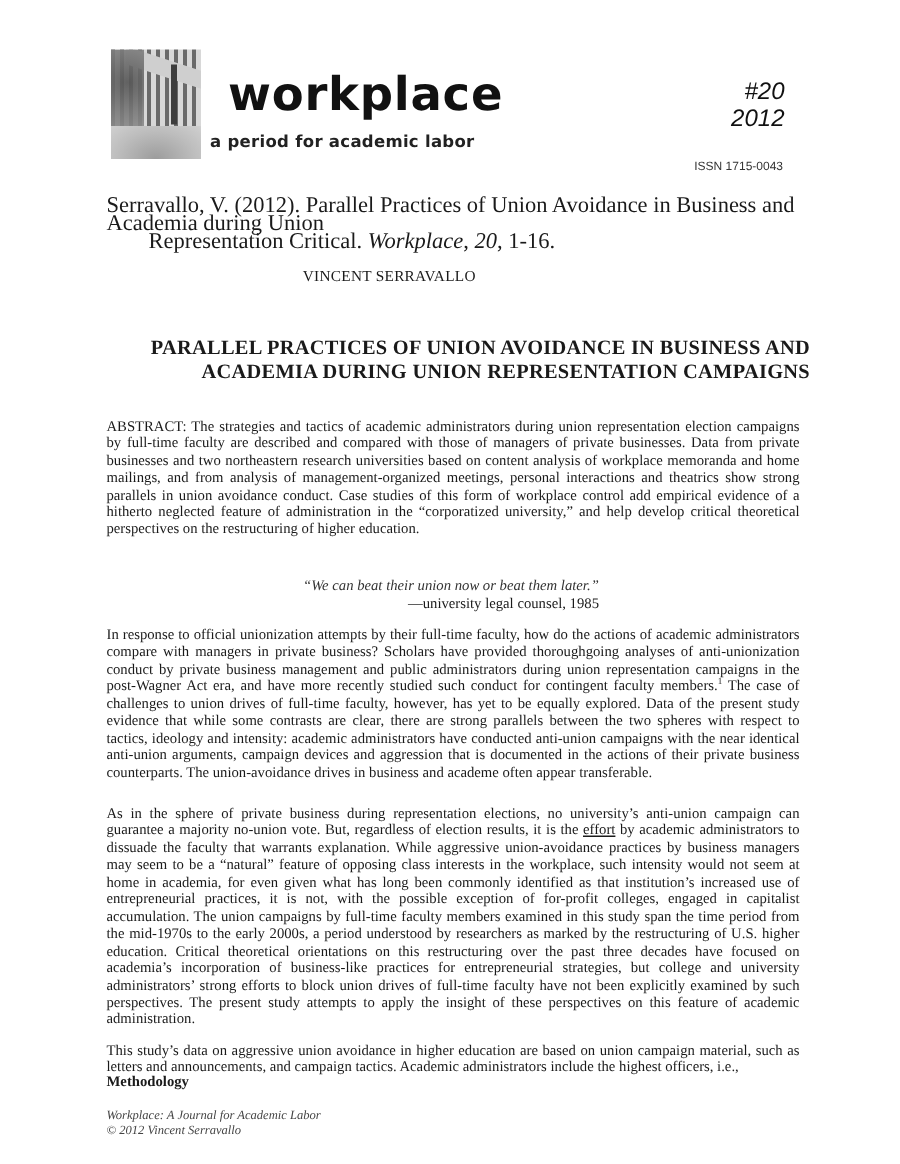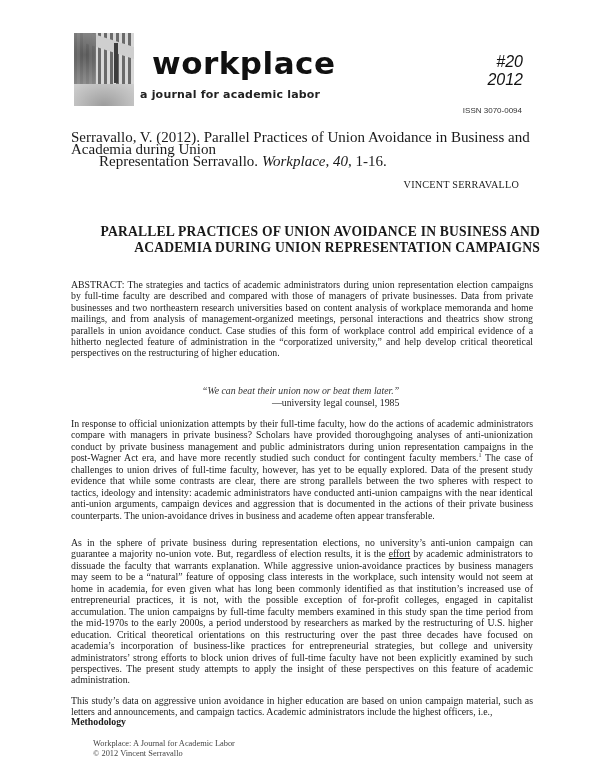--- a/index.html
+++ b/index.html
@@ -12,57 +12,57 @@
   .photo .tree { position:absolute; left:0; top:0; width:22px; height:73px; background: radial-gradient(circle at 50% 30%, #555 0%, #7a7a7a 40%, #9a9a9a 80%); opacity:0.9;}
   .photo .roof { position:absolute; left:10px; top:6px; width:50px; height:12px; background:#cfcfcf; transform: skewY(18deg);}
   .photo .ground { position:absolute; left:0; bottom:0; width:60px; height:22px; background: radial-gradient(ellipse at 50% 100%, #9c9c9c 0%, #bdbdbd 60%, #d0d0d0 100%);}
   .photo .trunk { position:absolute; left:40px; top:10px; width:4px; height:40px; background:#3d3d3d;}
   .logo-title { left: 152px; top: 45px; font-family: "DejaVu Sans", sans-serif; font-size: 31px; font-weight: bold; letter-spacing: 0.5px; color: #111; }
   .logo-sub { left: 140px; top: 88px; font-family: "DejaVu Sans", sans-serif; font-size: 11px; font-weight: bold; color: #222; letter-spacing: 0.2px; }
   .issue { right: 77px; top: 53px; text-align: right; font-family: "Liberation Sans", sans-serif; font-size: 16px; line-height: 18px; color: #111; font-style: italic; }
   .issn { right: 78px; top: 106px; font-family: "Liberation Sans", sans-serif; font-size: 8px; color: #333; }
   .citation { left: 71px; top: 131px; width: 470px; font-size: 15px; line-height: 12px; }
   .citation .indent { padding-left: 28px; }
-  .author { left: 0; width: 519px; top: 179px; text-align: right; font-size: 10.2px; letter-spacing: 0.2px; font-family: Liberation Serif, serif; }
+  .author { left: 0; width: 519px; top: 179px; text-align: center; font-size: 10.2px; letter-spacing: 0.2px; font-family: Liberation Serif, serif; }
   .title { left: 60px; width: 480px; top: 224px; text-align: right; font-size: 13.6px; font-weight: bold; line-height: 16px; letter-spacing: 0.2px; }
   .abstract { left: 71px; top: 279px; width: 462px; font-size: 9.8px; line-height: 11.4px; text-align: justify; }
   .epigraph { left: 0; width: 600px; top: 385px; font-size: 9.8px; line-height: 11.5px; }
   .epigraph .quote { position:absolute; left:202px; top:0; font-style: italic; color:#333;text-align:right; }
   .epigraph .attrib { position:absolute; left:272px; top:11.5px; }
   .para { left: 71px; width: 462px; font-size: 9.8px; line-height: 11.45px; text-align: justify; }
   .p1 { top: 418px; }
   .p2 { top: 537px; }
   .heading { left: 71px; top: 716px; font-size: 9.8px; font-weight: bold; }
   .p3 { top: 695px; }
-  .footer { left: 71px; top: 739px; font-size: 8.4px; line-height: 9.5px; color: #444; margin-left: 22px; }
+  .footer { left: 71px; top: 739px; font-size: 8.4px; line-height: 9.5px; font-style: italic; color: #444; }
   sup { font-size: 6px; vertical-align: super; line-height: 0; }
   .u { text-decoration: underline; margin-top: 29px; }
   .it { font-style: italic; }
 </style>
 </head>
 <body>
 
 <div class="abs photo">
   <div class="roof"></div>
   <div class="tree"></div>
   <div class="trunk"></div>
   <div class="ground"></div>
 </div>
 <div class="abs logo-title">workplace</div>
-<div class="abs logo-sub">a journal for academic labor</div>
+<div class="abs logo-sub">a period for academic labor</div>
 
 <div class="abs issue">
   <div>#20</div>
   <div>2012</div>
 </div>
-<div class="abs issn">ISSN 3070-0094</div>
+<div class="abs issn">ISSN 1715-0043</div>
 
 <div class="abs citation">
   <div>Serravallo, V. (2012). Parallel Practices of Union Avoidance in Business and Academia during Union</div>
-  <div class="indent"><span>Representation Serravallo. </span><span class="it">Workplace</span><span>, </span><span class="it">40</span><span>, 1-16.</span></div>
+  <div class="indent"><span>Representation Critical. </span><span class="it">Workplace</span><span>, </span><span class="it">20</span><span>, 1-16.</span></div>
 </div>
 
 <div class="abs author">VINCENT SERRAVALLO</div>
 
 <div class="abs title">
   <div>PARALLEL PRACTICES OF UNION AVOIDANCE IN BUSINESS AND</div>
   <div>ACADEMIA DURING UNION REPRESENTATION CAMPAIGNS</div>
 </div>
 
 <div class="abs abstract">ABSTRACT: The strategies and tactics of academic administrators during union representation election campaigns by full-time faculty are described and compared with those of managers of private businesses. Data from private businesses and two northeastern research universities based on content analysis of workplace memoranda and home mailings, and from analysis of management-organized meetings, personal interactions and theatrics show strong parallels in union avoidance conduct. Case studies of this form of workplace control add empirical evidence of a hitherto neglected feature of administration in the “corporatized university,” and help develop critical theoretical perspectives on the restructuring of higher education.</div>

